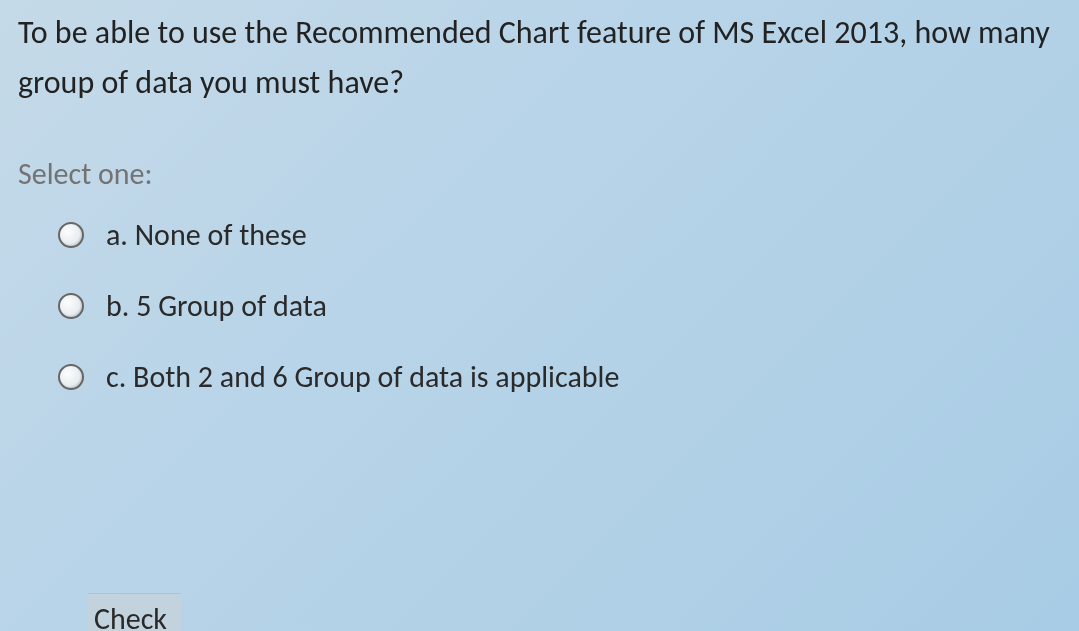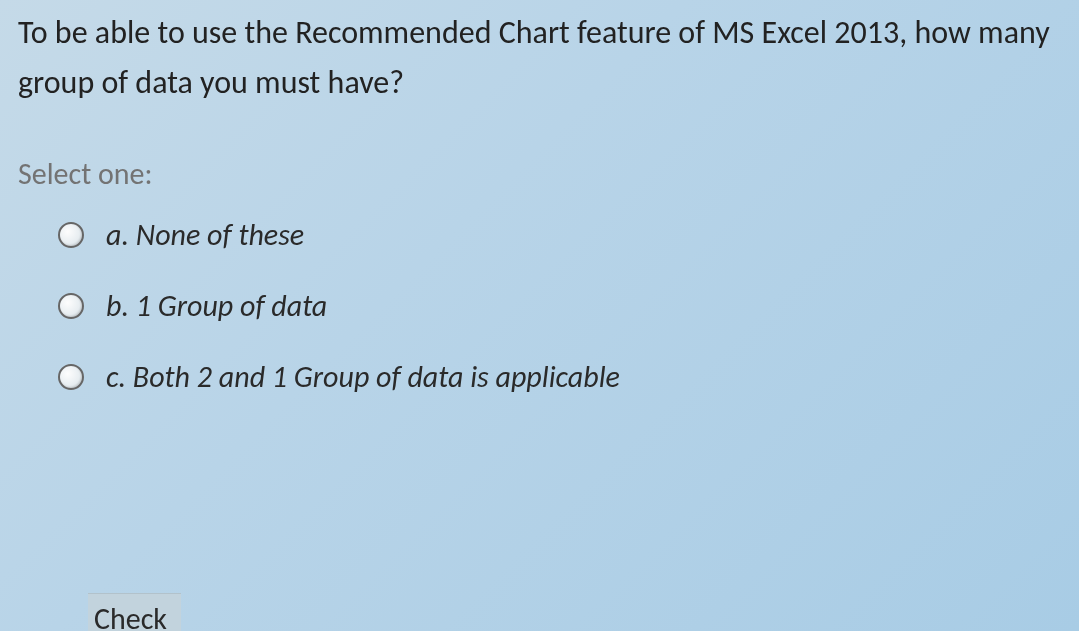--- a/index.html
+++ b/index.html
@@ -31,21 +31,20 @@
       margin-left: 0;
     }
     .options {
       padding-left: 40px;
     }
     .option-row {
       display: flex;
       align-items: center;
       margin-bottom: 34px;
       gap: 22px;
-      font-style: italic;
     }
     .radio {
       width: 26px;
       height: 26px;
       border: 2px solid #666;
       border-radius: 50%;
       background: radial-gradient(circle at 35% 35%, #fdfdfd, #d8e2e8);
       flex-shrink: 0;
       box-shadow: inset -1px -1px 2px rgba(0,0,0,0.15);
     }
@@ -78,28 +77,28 @@
     <div class="option-label">
       <span>a.</span>
       <span>None of these</span>
     </div>
   </div>
 
   <div class="option-row">
     <div class="radio"></div>
     <div class="option-label">
       <span>b.</span>
-      <span>1 Group of data</span>
+      <span>5 Group of data</span>
     </div>
   </div>
 
   <div class="option-row">
     <div class="radio"></div>
     <div class="option-label">
       <span>c.</span>
-      <span>Both 2 and 1 Group of data is applicable</span>
+      <span>Both 2 and 6 Group of data is applicable</span>
     </div>
   </div>
 
 
 </div>
 
 <div class="check-btn">Check</div>
 
 </body></html>

